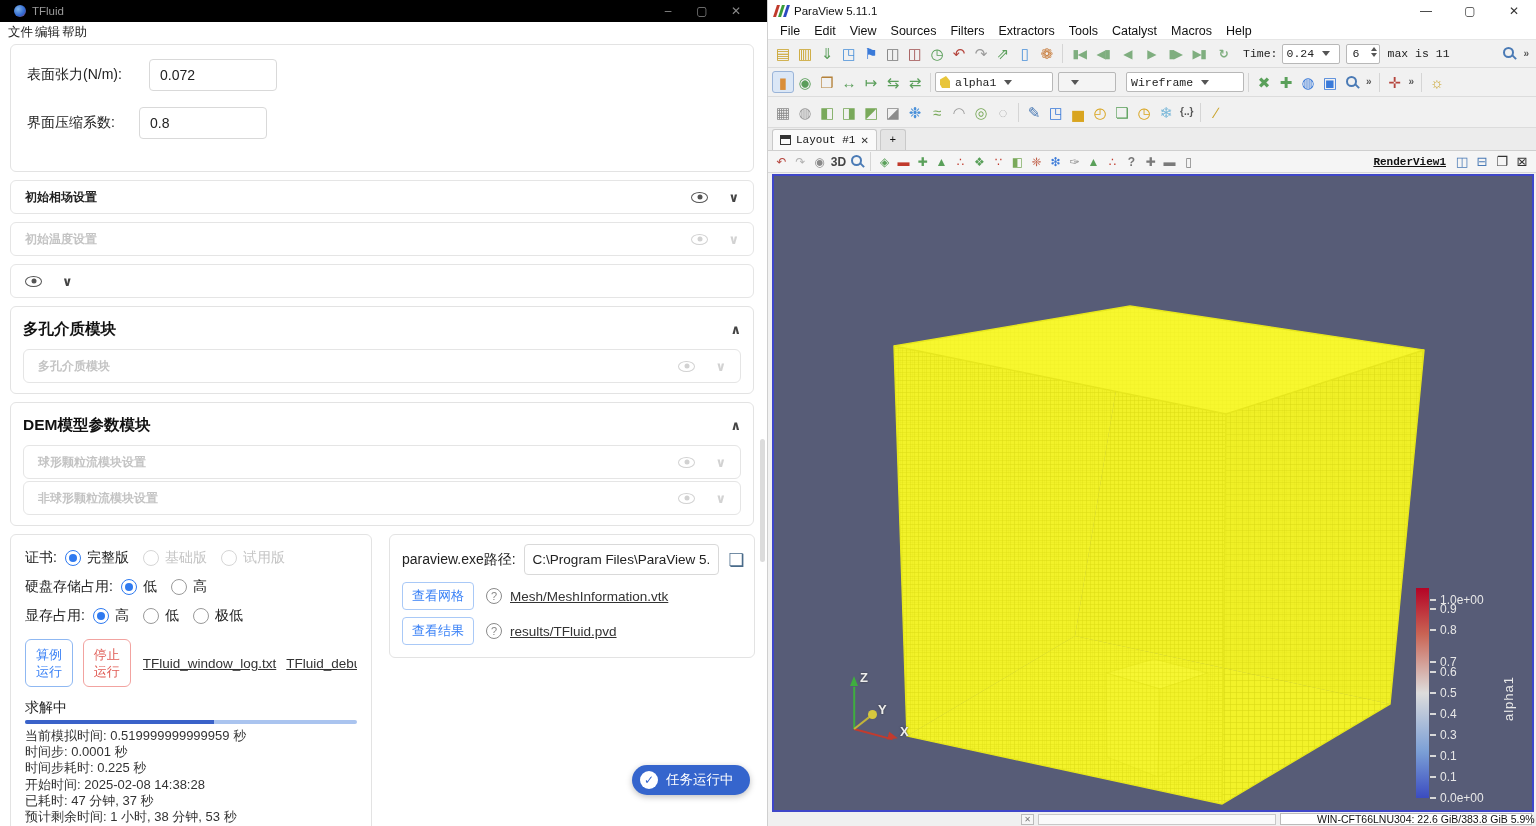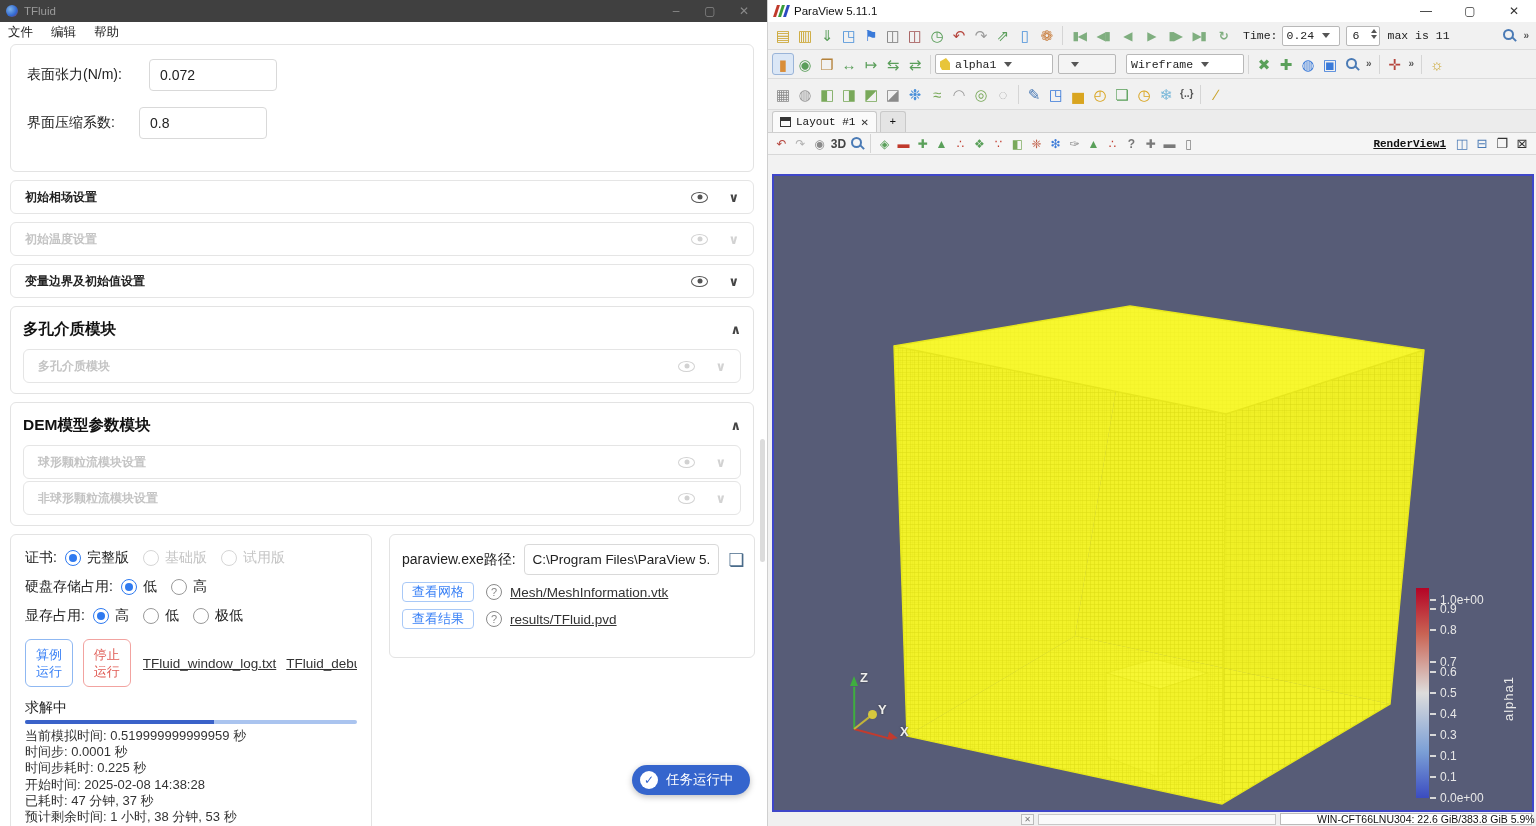--- a/index.html
+++ b/index.html
@@ -3,26 +3,26 @@
 <meta charset="utf-8">
 <style>
   * { margin:0; padding:0; box-sizing:border-box; }
   html,body { width:1536px; height:826px; overflow:hidden; background:#ffffff;
     font-family:"Liberation Sans","DejaVu Sans",sans-serif; }
   #stage { position:relative; width:1536px; height:826px; overflow:hidden; background:#fff; }
 
   
   .tf-win { position:absolute; left:0; top:0; width:768px; height:826px; background:#fff;
             border-right:1px solid #cfcfcf; overflow:hidden; }
-  .tf-titlebar { height:22px; display:flex; align-items:center; padding:0 6px; background:#404040; }
+  .tf-titlebar { height:22px; display:flex; align-items:center; padding:0 14px; background:#000000; }
   .tf-app-icon { width:12px; height:12px; border-radius:50%; background:radial-gradient(circle at 35% 35%, #7db3e8, #2f66d0 60%, #a33); margin-right:6px; }
   .tf-title { font-size:11.5px; color:#9a9a9a; flex:1; }
   .win-ctrl { display:flex; }
   .win-ctrl .ticon { width:34px; height:20px; font-size:12px; color:#8a8a8a; }
-  .tf-menubar { height:20px; display:flex; align-items:center; padding:0 8px; gap:18px; }
+  .tf-menubar { height:20px; display:flex; align-items:center; padding:0 8px; gap:2px; }
   .tf-menu-item { font-size:12.5px; color:#222; cursor:default; }
   .tf-body { position:relative; height:784px; padding:2px 13px 0 10px; overflow:hidden; }
 
   .panel { border:1px solid #e3e3e3; border-radius:6px; background:#fff; }
   .top-panel { height:128px; padding:14px 16px 0 16px; }
   .field-row { display:flex; align-items:center; margin-bottom:16px;gap:14px; }
   .field-label { font-size:14px; color:#222; width:108px; }
   .field-input { width:128px; height:32px; border:1px solid #d9d9d9; border-radius:4px;
                  padding:0 10px; font-size:14px; color:#222; outline:none; }
   .field-row.second .field-label { width:98px; }
@@ -73,21 +73,21 @@
   .stats { margin-top:4px; }
   .stat-line { font-size:13px; color:#333; line-height:16.2px; white-space:nowrap; }
 
   .pv-panel { width:366px; height:124px; margin-left:17px; padding:9px 12px; }
   .path-row { display:flex; align-items:center; }
   .path-label { font-size:14px; color:#222; margin-right:8px; white-space:nowrap; }
   .path-input { width:198px; height:31px; border:1px solid #d9d9d9; border-radius:4px; padding:0 8px;
                 font-size:13.5px; color:#222; outline:none; }
   .doc-icon { font-size:18px; color:#4a6b8a; margin-left:10px; line-height:1; }
   .view-row { display:flex; align-items:center; margin-top:7px; }
-  .view-btn { width:72px; height:20px; border:1px solid #a9c9f7; border-radius:4px; background:#fff;
+  .view-btn { width:72px; height:28px; border:1px solid #a9c9f7; border-radius:4px; background:#fff;
               color:#3b82f6; font-size:13px; display:flex; align-items:center; justify-content:center; cursor:default; }
   .qmark { width:16px; height:16px; border-radius:50%; border:1.5px solid #8a8a8a; color:#8a8a8a;
            font-size:11px; display:flex; align-items:center; justify-content:center; margin:0 8px 0 12px; flex:none; }
   .file-link { font-size:13.5px; color:#333; text-decoration:underline; white-space:nowrap; }
 
   .task-pill { position:absolute; left:632px; top:723px; height:30px; padding:0 16px 0 8px; border-radius:15px;
                background:#3565cd; color:#fff; display:flex; align-items:center; box-shadow:0 2px 6px rgba(0,0,0,.25); }
   .pill-check { width:18px; height:18px; border-radius:50%; background:#fff; color:#3565cd; font-size:12px;
                 font-weight:700; display:flex; align-items:center; justify-content:center; margin-right:8px; }
   .pill-text { font-size:13.5px; }
@@ -226,21 +226,20 @@
         <span class="bar-label">初始相场设置</span>
         <span class="eye"></span>
         <span class="chev">∨</span>
       </div>
       <div class="collapse-bar disabled">
         <span class="bar-label">初始温度设置</span>
         <span class="eye"></span>
         <span class="chev">∨</span>
       </div>
       <div class="collapse-bar">
-        <span class="bar-label">变量边界及初始值设置</span>
         <span class="eye"></span>
         <span class="chev">∨</span>
       </div>
 
       <div class="panel section">
         <div class="sec-header">
           <span class="sec-title">多孔介质模块</span>
           <span class="chev">∧</span>
         </div>
         <div class="collapse-bar disabled">
@@ -376,20 +375,32 @@
           <i></i>
           <i></i>
           <i></i>
         </span>
       <span class="pv-title">ParaView 5.11.1</span>
       <span class="win-ctrl">
           <span class="ticon">—</span>
           <span class="ticon">▢</span>
           <span class="ticon">✕</span>
         </span>
+    </div>
+    <div class="pv-menubar">
+      <span class="pv-menu-item">File</span>
+      <span class="pv-menu-item">Edit</span>
+      <span class="pv-menu-item">View</span>
+      <span class="pv-menu-item">Sources</span>
+      <span class="pv-menu-item">Filters</span>
+      <span class="pv-menu-item">Extractors</span>
+      <span class="pv-menu-item">Tools</span>
+      <span class="pv-menu-item">Catalyst</span>
+      <span class="pv-menu-item">Macros</span>
+      <span class="pv-menu-item">Help</span>
     </div>
 
     <div class="tbrow tb1">
       <span style="display:flex">
           <span class="ticon" style="color: rgb(201, 162, 39);">▤</span>
           <span class="ticon" style="color: rgb(201, 162, 39);">▥</span>
           <span class="ticon" style="color: rgb(90, 158, 90);">⇓</span>
           <span class="ticon" style="color: rgb(74, 144, 217);">◳</span>
           <span class="ticon" style="color: rgb(58, 122, 217);">⚑</span>
           <span class="ticon" style="color: rgb(122, 122, 122);">◫</span>

